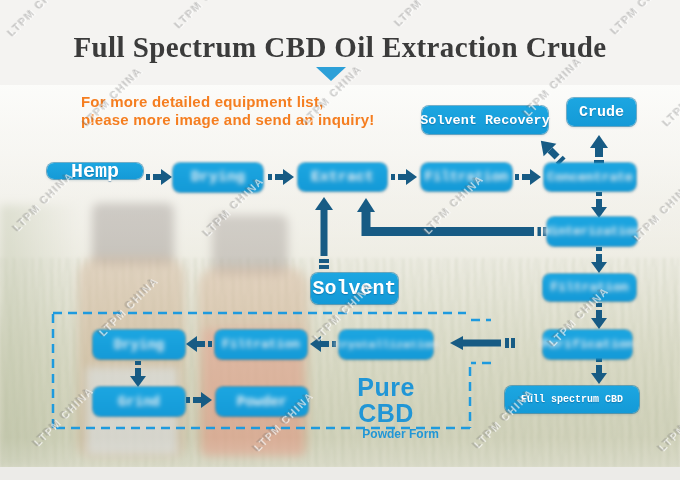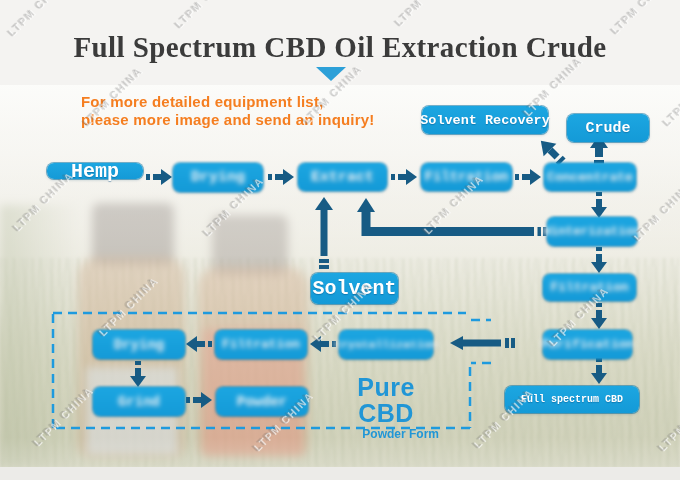--- a/index.html
+++ b/index.html
@@ -115,21 +115,21 @@
     </div>
 
   <div class="box blurred" style="left:544px;top:163px;width:92px;height:28px;font-size:13px;">
     <span class="lbl">Concentrate</span>
     </div>
 
   <div class="box" style="left:422px;top:106px;width:126px;height:28px;font-size:13.5px;">
     <span class="lbl">Solvent Recovery</span>
     </div>
 
-  <div class="box" style="left:567px;top:114px;width:82px;height:28px;font-size:15px;">
+  <div class="box" style="left:567px;top:98px;width:69px;height:28px;font-size:15px;">
     <span class="lbl">Crude</span>
     </div>
 
   <div class="box blurred" style="left:547px;top:217px;width:90px;height:29px;font-size:12.5px;">
     <span class="lbl">Winterization</span>
     </div>
 
   <div class="box blurred" style="left:543px;top:274px;width:93px;height:27px;font-size:13px;">
     <span class="lbl">Filtration</span>
     </div>

